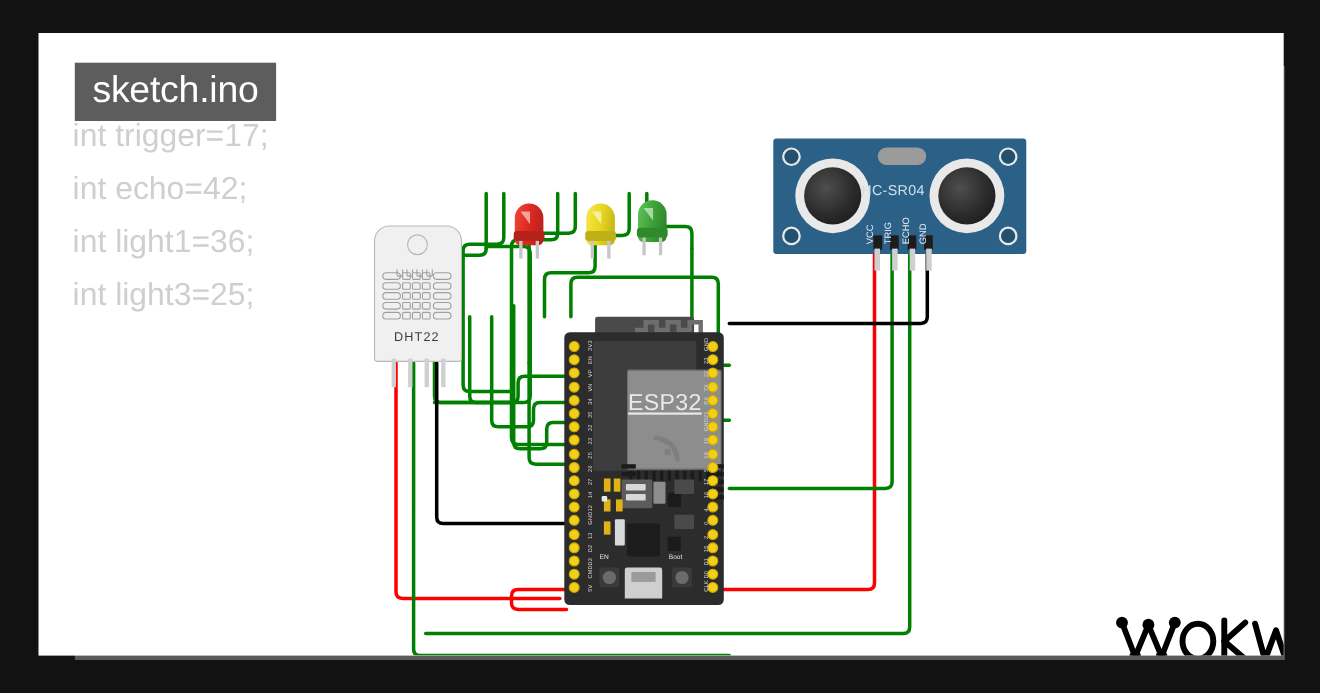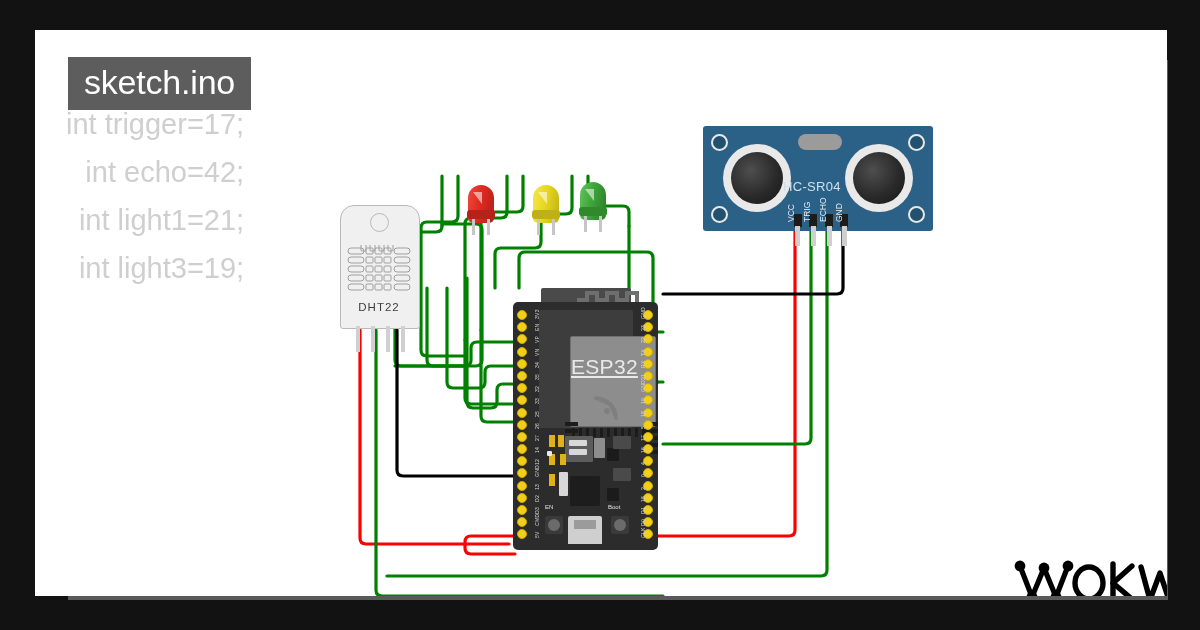--- a/index.html
+++ b/index.html
@@ -41,21 +41,21 @@
   
   .code {
     position: absolute; left: 66px; top: 100px;
     color: #cfcfcf;
     font-size: 29px;
     line-height: 48px;
     white-space: pre;
     z-index: 2;
     user-select: none;
   }
-  .code div { height: 48px; text-align: right; }
+  .code div { height: 48px; }
   .code .blank { height: 48px; }
 
   
   .logo {
     position: absolute; left: 975px; top: 520px;
     z-index: 6;
   }
 
   
   .wires { position: absolute; left: 0; top: 0; width: 1132px; height: 566px; z-index: 3; }
@@ -233,21 +233,21 @@
   .hcsr-eye::after {
     content: ""; position: absolute; left: 8px; top: 8px;
     width: 52px; height: 52px; border-radius: 50%;
     background: radial-gradient(circle at 38% 36%, #4e4e4e 0%, #2a2a2a 55%, #151515 100%);
   }
   .hcsr-can {
     position: absolute; left: 95px; top: 8px;
     width: 44px; height: 16px; border-radius: 8px; background: #9b9b9b;
   }
   .hcsr-name {
-    position: absolute; left: 80px; top: 53px;
+    position: absolute; left: 80px; top: 39px;
     font-size: 13px; color: #cfe0ea; letter-spacing: 0.3px;
   }
   .hcsr-pinbar {
     position: absolute; left: 91px; top: 88px;
     width: 54px; height: 13px;
     display: flex; justify-content: space-between;
   }
   .hcsr-pinbar i { width: 8px; height: 13px; background: #1c1c1c; display: block; }
   .hcsr-pinlbl {
     position: absolute; font-size: 8.5px; color: #e7eef3;
@@ -688,17 +688,17 @@
         <path d="M103,14 L103,50"></path>
         <path d="M122,16 L103,33 L123,50"></path>
         <path d="M131,17 L140,50 L150,23 L159,50 L168,17"></path>
         <path d="M174,27 L174,50"></path>
       </g>
       <circle cx="174" cy="16" r="4.6" fill="#000000"></circle>
     </svg>
 
   </div>
 
-  <div class="code" id="code-overlay"><div class="">int trigger=17;</div><div class="">int echo=42;</div><div class="">int light1=21;</div><div class="">int light3=19;</div><div class="blank"></div></div>
+  <div class="code" id="code-overlay"><div class="">int trigger=17;</div><div class="">int echo=42;</div><div class="">int light1=36;</div><div class="">int light3=25;</div><div class="blank"></div></div>
 
   <div class="tab">sketch.ino</div>
 
 </div>
 
 </body></html>

